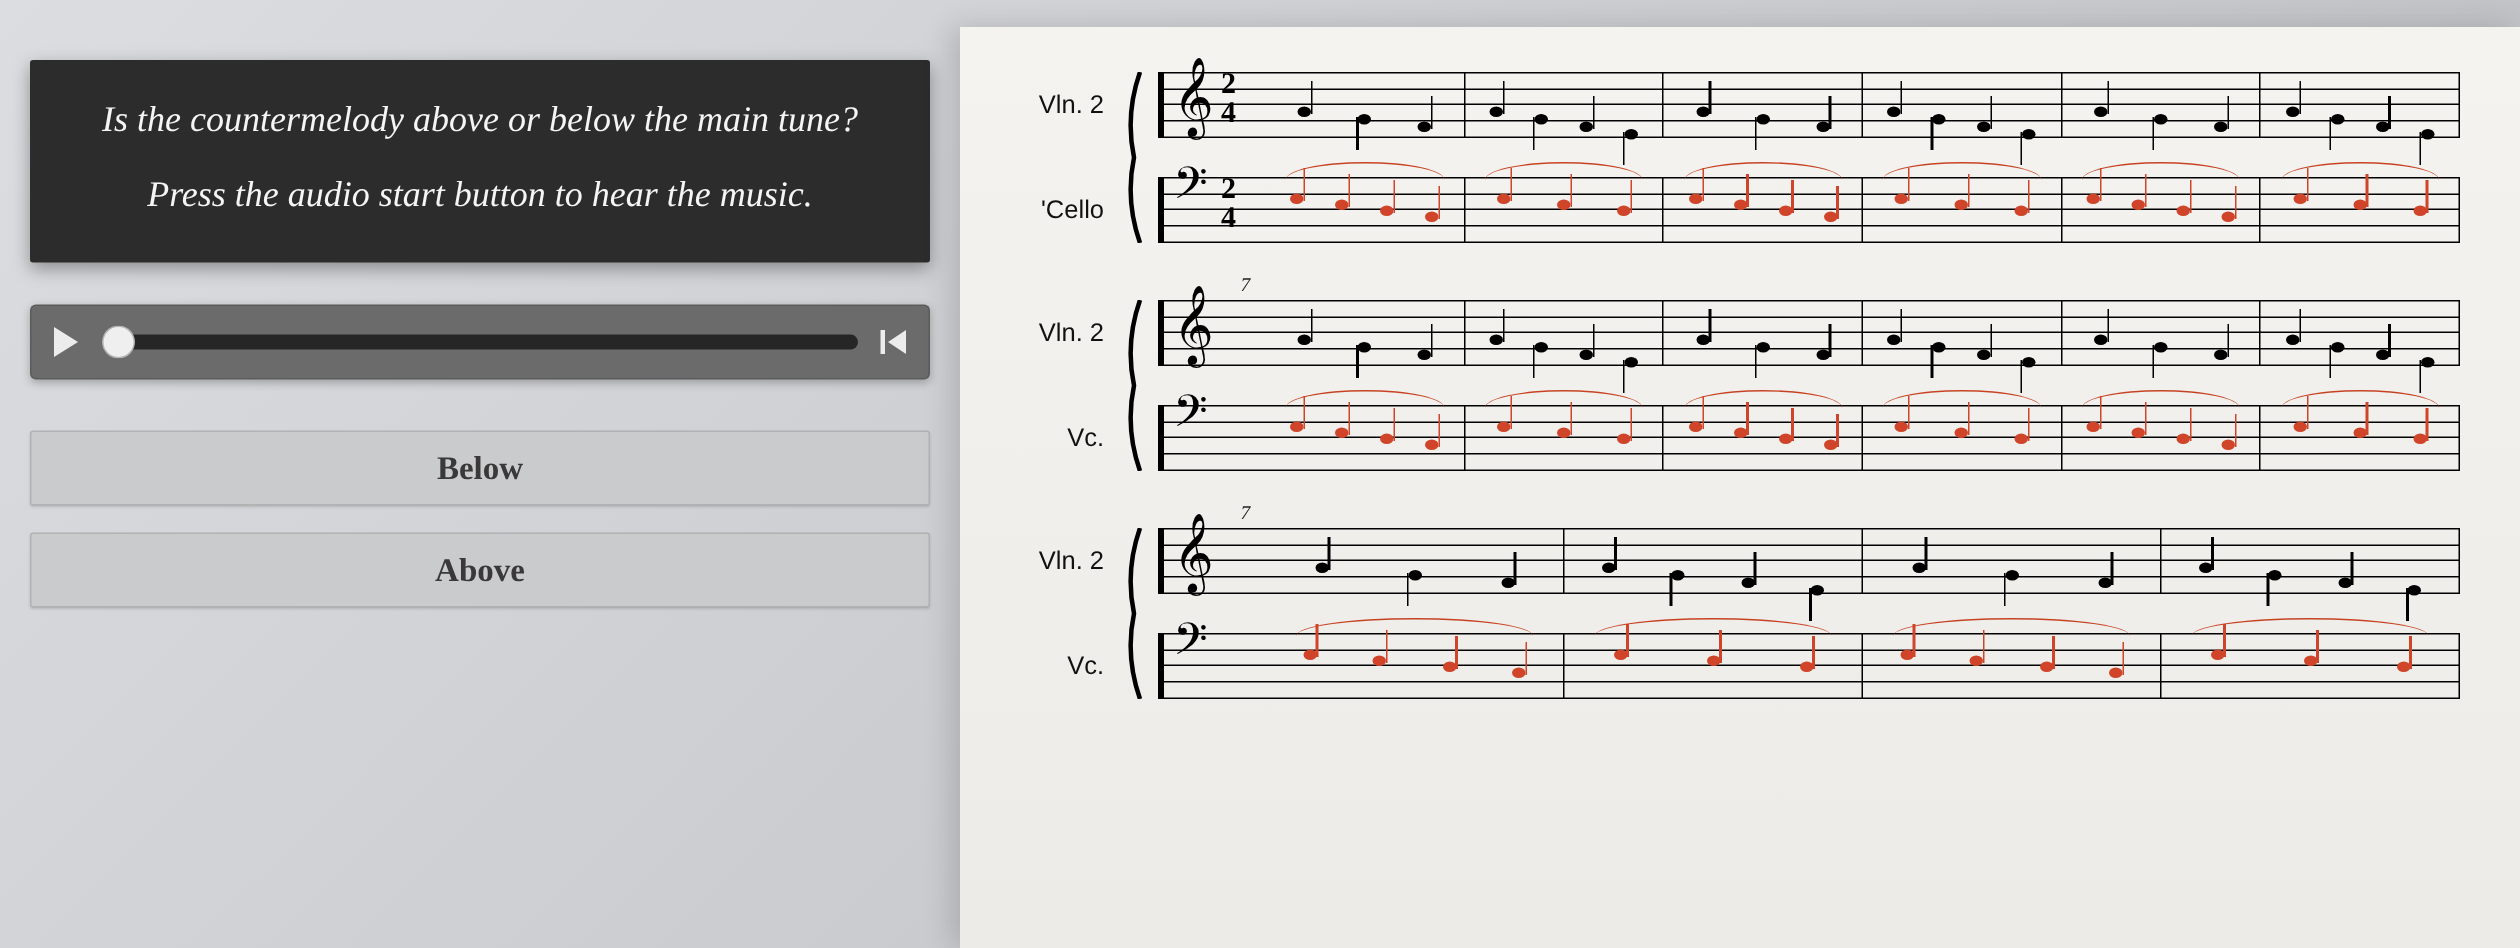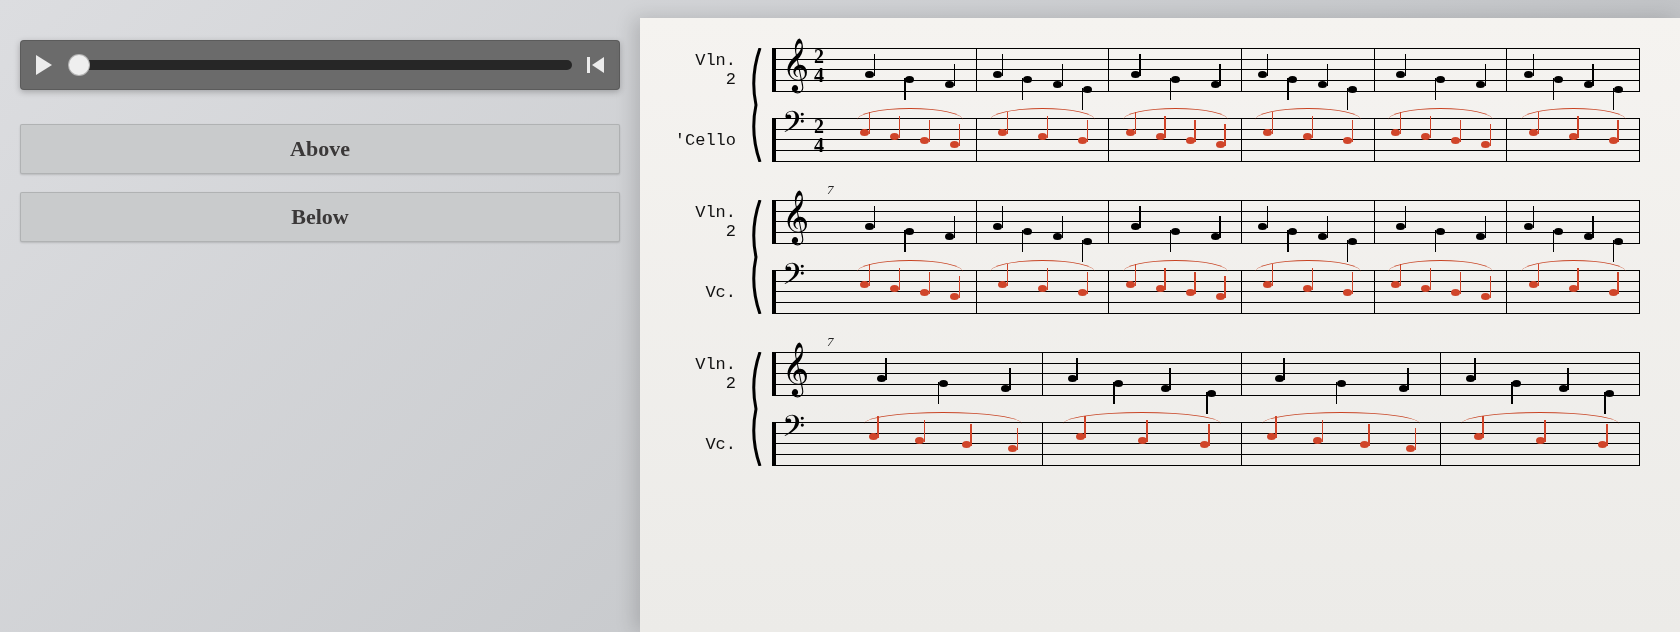--- a/index.html
+++ b/index.html
@@ -96,21 +96,21 @@
     }
     .system-row {
       display:flex;
       align-items:center;
       gap:10px;
     }
     .instr-label {
       width:60px;
       text-align:right;
       font-size:17px;
-      font-family:Liberation Mono, monospace;
+      font-family:Liberation Sans, sans-serif;
       color:#111;
       padding-right:4px;
     }
     .staff-wrap {
       flex:1;
       position:relative;
     }
     .bar-num {
       position:absolute;
       top:-18px; left:55px;
@@ -199,41 +199,45 @@
     }
     .brace svg { position:absolute; top:0; left:0; height:100%; width:100%; }
     .staff-stack { flex:1; display:flex; flex-direction:column; gap:26px; }
 
   </style>
 </head>
 <body>
 
 <div class="left-col">
 
+  <div class="prompt-box">
+    <p>Is the countermelody above or below the main tune?</p>
+    <p>Press the audio start button to hear the music.</p>
+  </div>
 
   <div class="audio-bar">
     <span class="play-icon">
       <svg width="20" height="22" viewBox="0 0 20 22">
           <polygon points="2,1 18,11 2,21" fill="#ececec"></polygon>
         </svg>
     </span>
     <div class="track">
       <div class="track-thumb"></div>
     </div>
     <span class="rewind-icon">
       <svg width="20" height="20" viewBox="0 0 20 20">
         <rect x="1" y="2" width="3" height="16" fill="#ececec"></rect>
         <polygon points="18,2 6,10 18,18" fill="#ececec"></polygon>
       </svg>
     </span>
   </div>
 
   <div class="answers">
+    <button class="answer-btn">Below</button>
     <button class="answer-btn">Above</button>
-    <button class="answer-btn">Below</button>
   </div>
 
 </div>
 
 <div class="score-col" id="score-col">
     <div class="system">
       <div class="system-row">
         <div style="display: flex; flex-direction: column; gap: 26px;">
           <div class="instr-label" style="height: 44px; display: flex; align-items: center; justify-content: flex-end;">Vln. 2</div>
           <div class="instr-label" style="height: 44px; display: flex; align-items: center; justify-content: flex-end;">'Cello</div>

